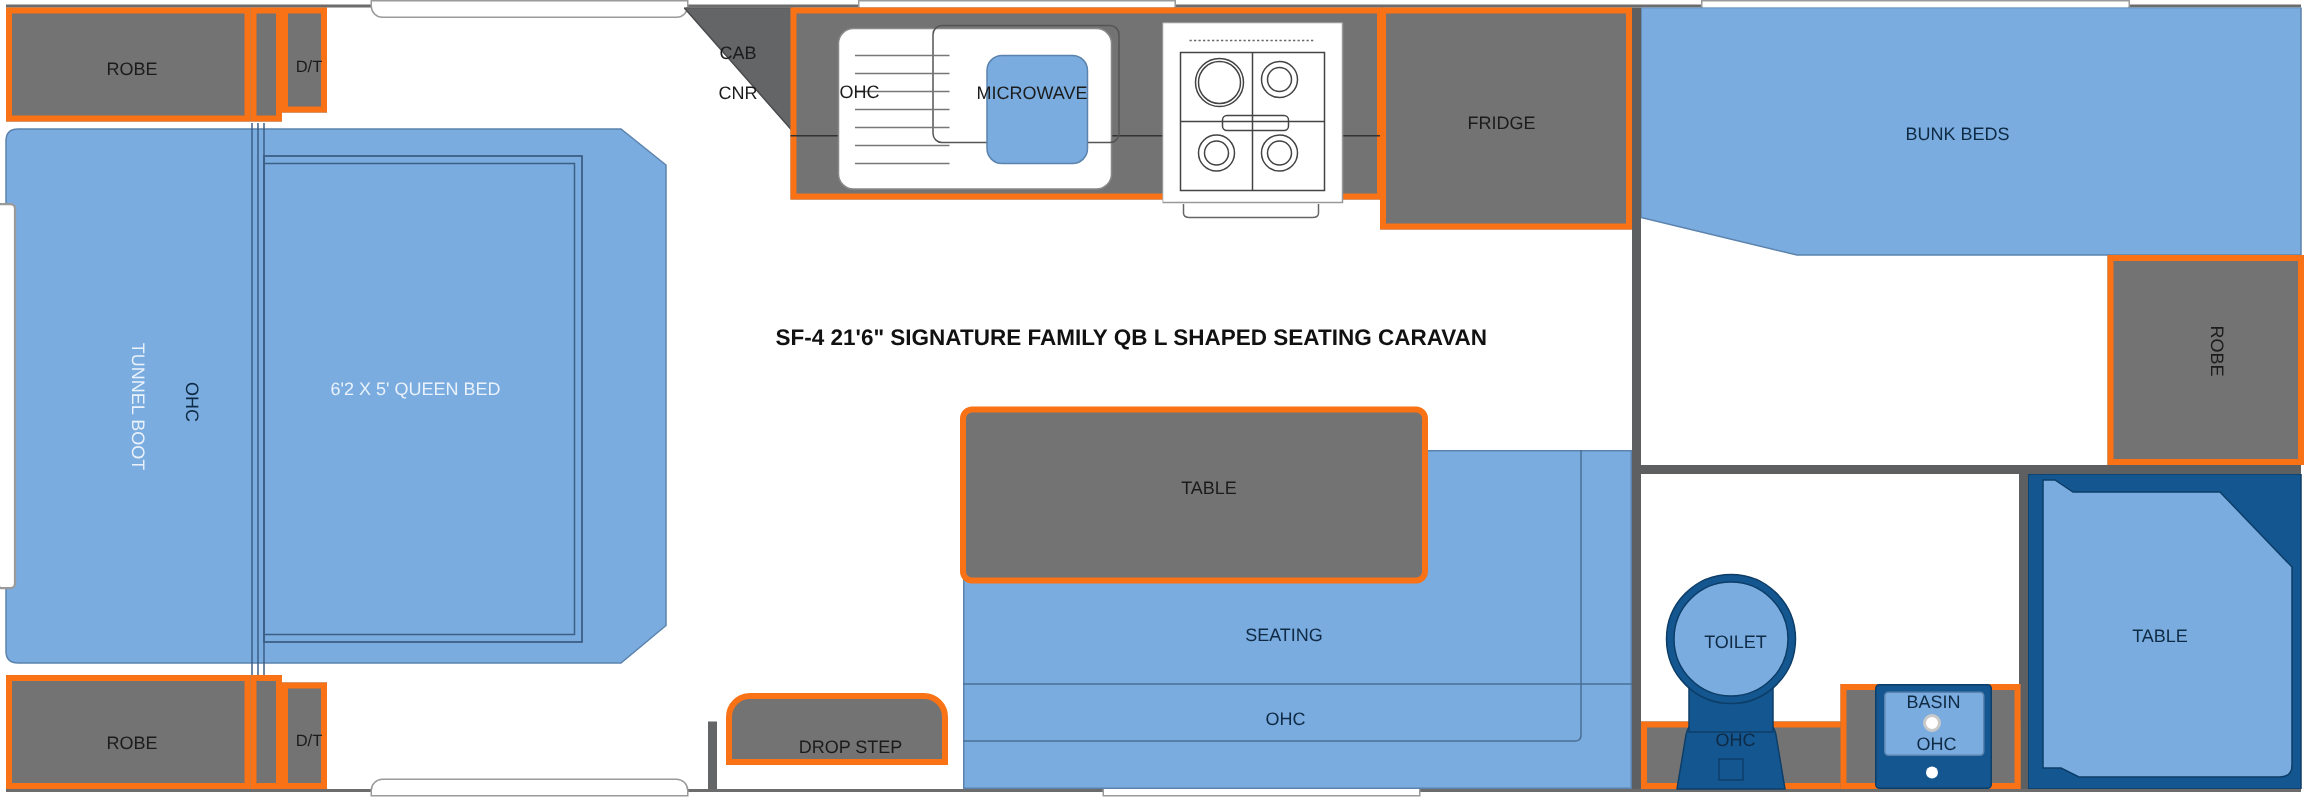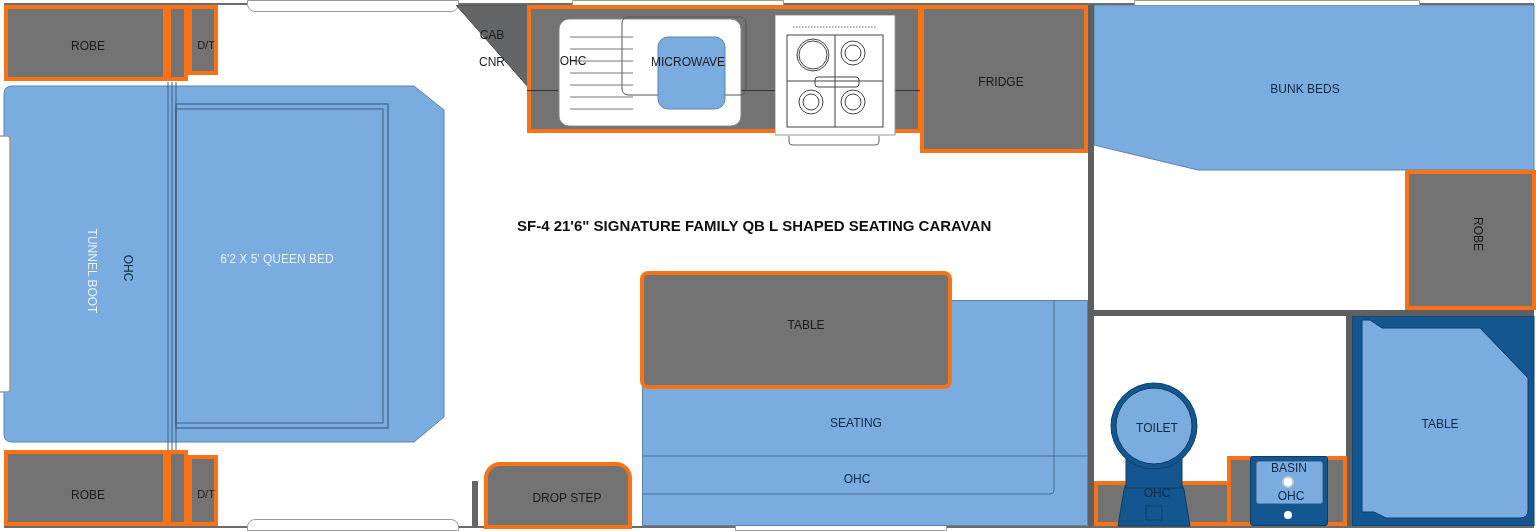--- a/index.html
+++ b/index.html
@@ -114,21 +114,21 @@
   <line x1="0" y1="156" x2="446" y2="156" stroke="#4a6f96"></line>
   <path d="M4,226 L4,204 Q4,200 8,200 L410,200" fill="none" stroke="#4a6f96" stroke-width="0"></path>
 </svg>
 <div class="abs grey" style="left:640px;top:271px;width:312px;height:118px;border-radius:8px;">
   <span class="lbl" style="left:162px;top:50px;">TABLE</span>
 </div>
 <span class="lbl dark" style="left:856px;top:423px;">SEATING</span>
 <span class="lbl dark" style="left:857px;top:479px;">OHC</span>
 
 <div class="abs" style="left:472px;top:481px;width:6px;height:45px;background:#646567;"></div>
-<div class="abs grey" style="left:484px;top:462px;width:148px;height:67px;border-radius:16px 16px 0 0;">
+<div class="abs grey" style="left:484px;top:462px;width:148px;height:48px;border-radius:16px 16px 0 0;">
   <span class="lbl" style="left:79px;top:32px;">DROP STEP</span>
 </div>
 
 <div class="abs wall" style="left:1088px;top:5px;width:6px;height:521px;"></div>
 <div class="abs wall" style="left:1094px;top:310px;width:440px;height:6px;"></div>
 <div class="abs wall" style="left:1346px;top:316px;width:6px;height:210px;"></div>
 
 <svg class="abs" style="left:1094px;top:5px;" width="442" height="166">
   <polygon points="0,0 440,0 440,165 104,165 0,140" fill="#7aacdf" stroke="#5b83ad"></polygon>
 </svg>

